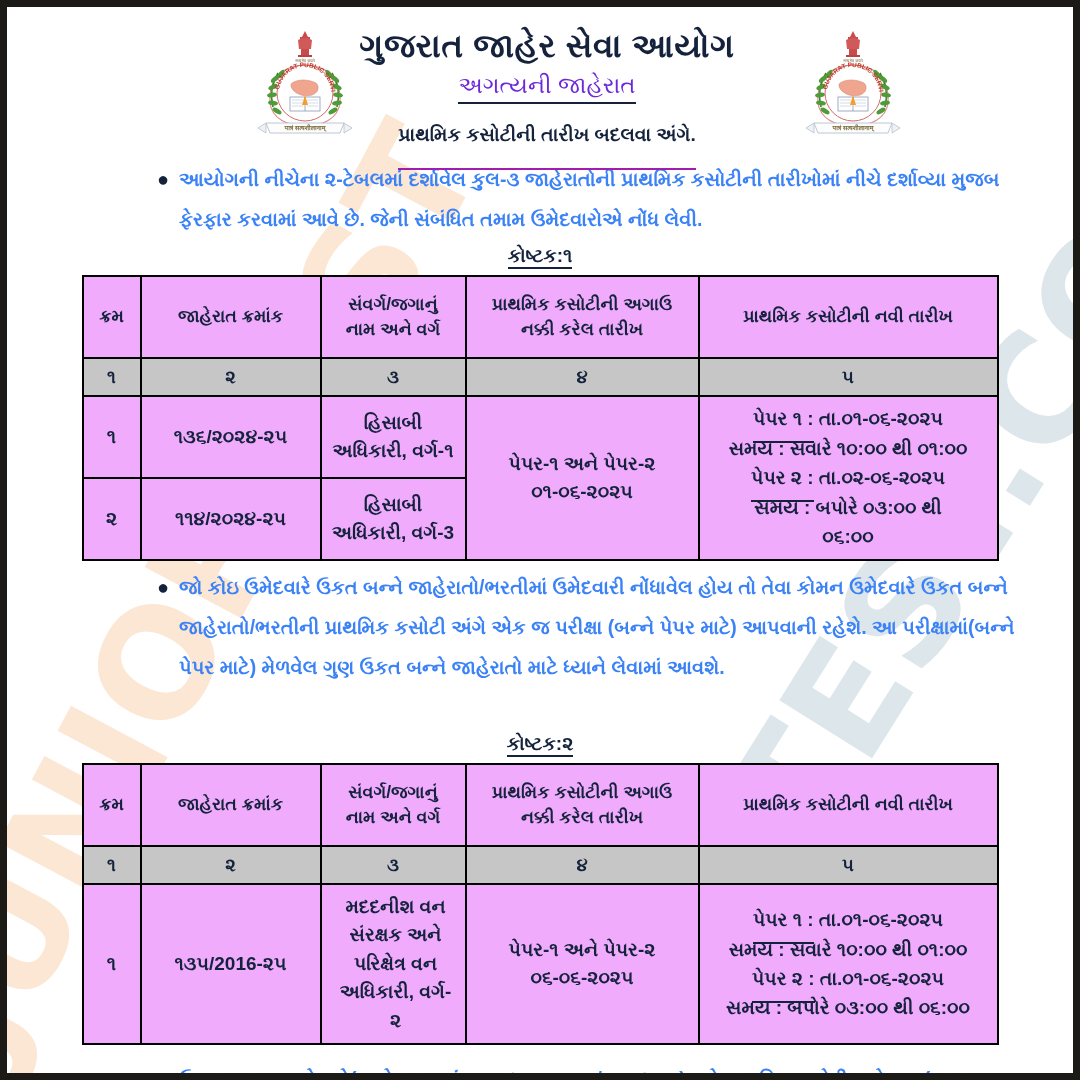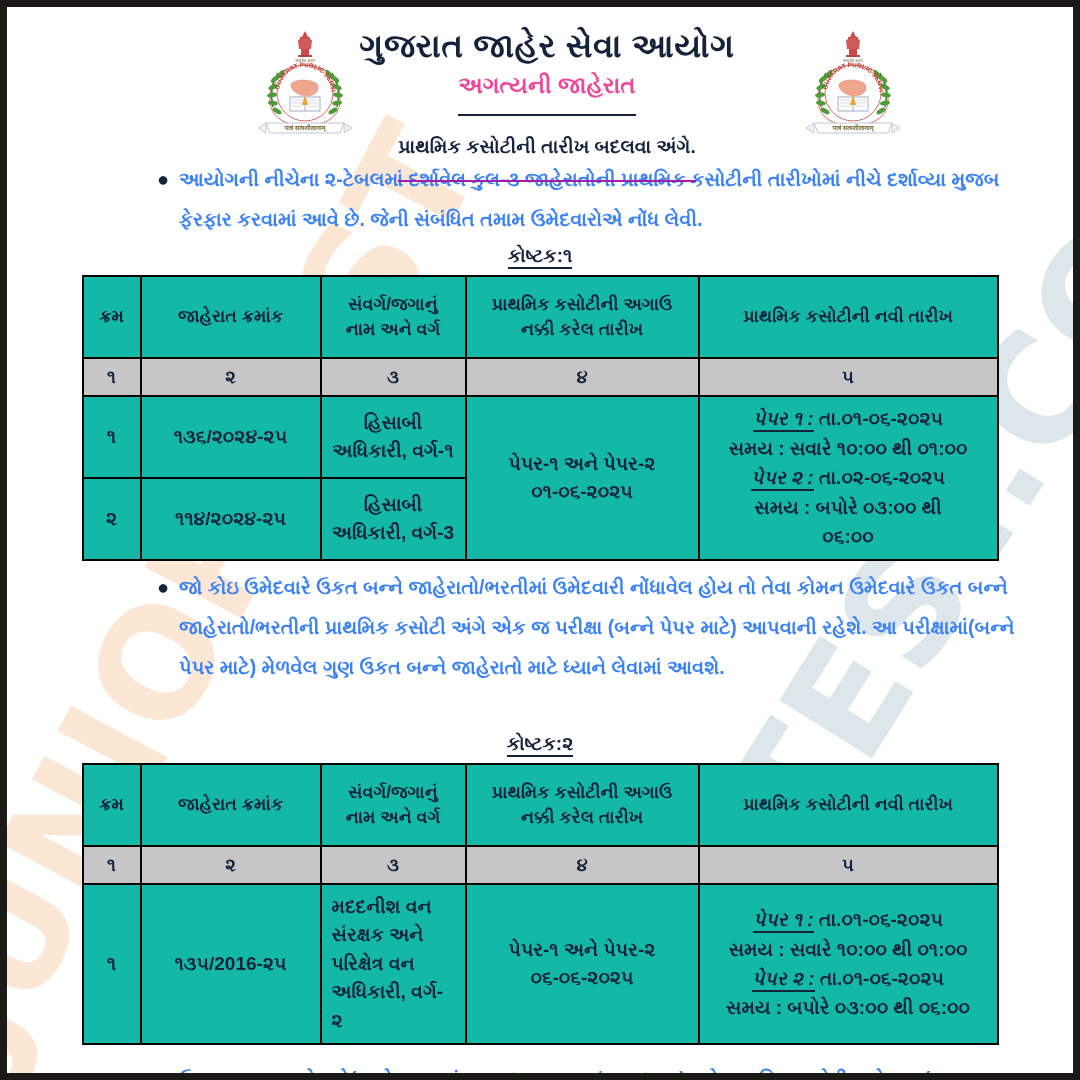--- a/index.html
+++ b/index.html
@@ -85,26 +85,26 @@
   }
   .t-main {
     font-size: 33px;
     font-weight: bold;
     color: #14223c;
     line-height: 1.25;
     letter-spacing: .5px;
   }
   .t-sub {
     font-size: 23px;
-    font-weight: bold;
-    color: #ec4899;
+    font-weight: normal;
+    color: #6d28d9;
     margin-top: 5px;
     display: inline-block;
     border-bottom: 2px solid #14223c;
-    padding-bottom: 13px;
+    padding-bottom: 1px;
     line-height: 1.3;
   }
   .t-third {
     margin-top: 19px;
   }
   .t-third span {
     font-size: 19px;
     font-weight: bold;
     color: #14223c;
     display: inline-block;
@@ -146,21 +146,21 @@
     border-bottom: 2px solid #14223c;
     padding-bottom: 0;
     display: inline-block;
   }
 
   table.gt {
     border-collapse: collapse;
     margin: 0 auto;
     width: 855px;
     table-layout: fixed;
-    background: #14b8a6;
+    background: #f0abfc;
   }
   table.gt td, table.gt th {
     border: 2px solid #000;
     text-align: center;
     vertical-align: middle;
     color: #14223c;
     padding: 4px 5px;
   }
   table.gt th {
     font-size: 17.5px;
@@ -183,22 +183,21 @@
   td.nowrapcell { white-space: nowrap; }
   .c1 { width: 46px; }
   .c2 { width: 168px; }
   .c3 { width: 133px; }
   .c4 { width: 221px; }
   .c5 { width: 287px; }
 
   .paper-lbl {
     font-weight: bold;
     border-bottom: 2px solid #14223c;
-    padding-bottom: 1px;
-    font-style: italic;
+    padding-bottom: 12px;
   }
   .newdate-line { line-height: 1.55; font-size: 19px; }
 
   .spacer-lg { height: 40px; }
 </style>
 </head>
 <body>
 
 <div id="page">
 
@@ -426,21 +425,21 @@
           <td>૨</td>
           <td>૩</td>
           <td>૪</td>
           <td>૫</td>
         </tr>
       </thead>
       <tbody>
         <tr>
           <td class="body" style="height:150px">૧</td>
           <td class="body nowrapcell">૧૩૫/2016-૨૫</td>
-          <td class="body" style="text-align:left;padding-left:10px">
+          <td class="body" style="text-align:center;padding-left:10px">
             <div>મદદનીશ વન</div>
             <div>સંરક્ષક અને</div>
             <div>પરિક્ષેત્ર વન</div>
             <div>અધિકારી, વર્ગ-</div>
             <div>૨</div>
           </td>
           <td class="body">
             <div>પેપર-૧ અને પેપર-૨</div>
             <div>૦૬-૦૬-૨૦૨૫</div>
           </td>

